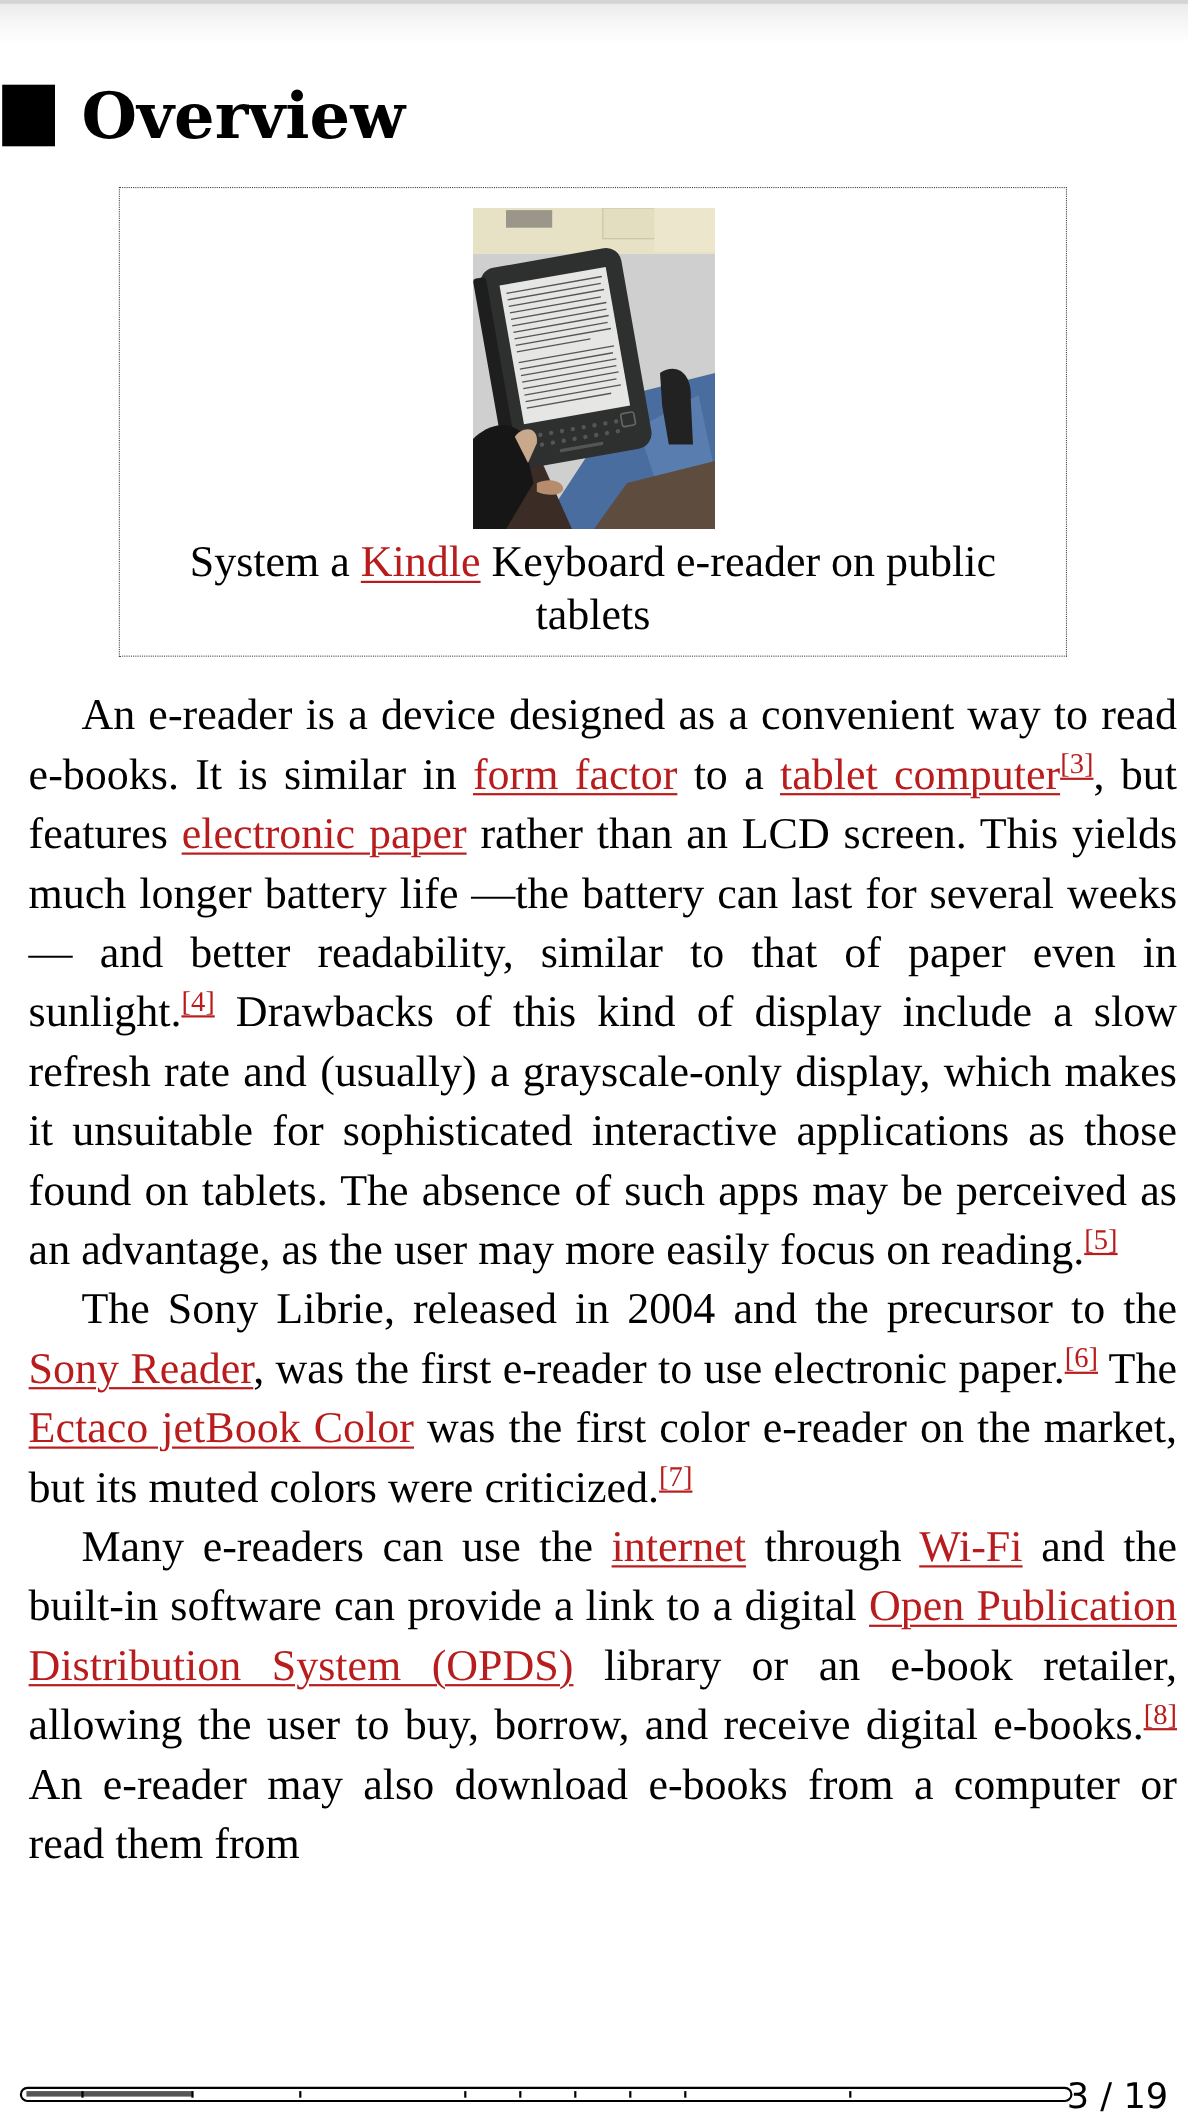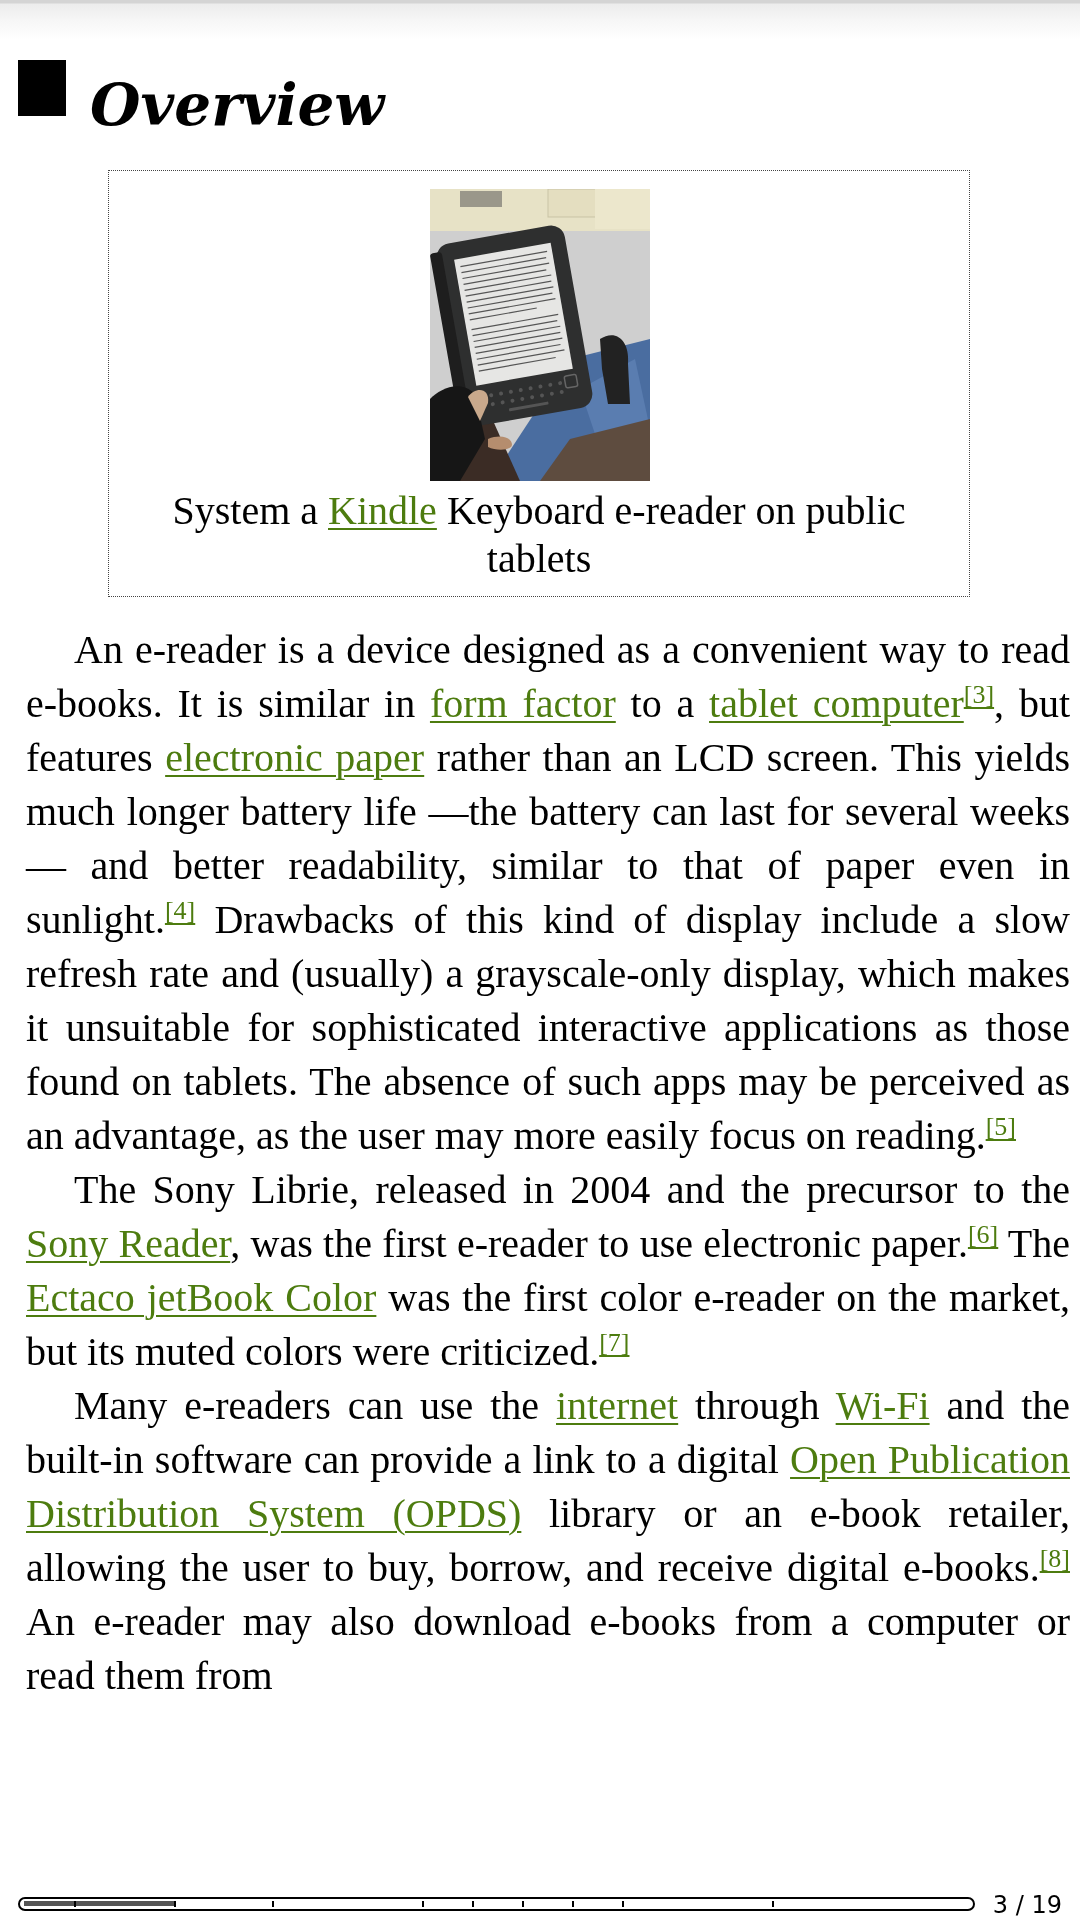--- a/index.html
+++ b/index.html
@@ -6,43 +6,43 @@
   body {
     width: 1080px; height: 1920px; position: relative; overflow: hidden;
     background: #ffffff; color: #000;
     font-family: "Liberation Serif", "DejaVu Serif", serif;
   }
   .top-shadow {
     position: absolute; left: 0; top: 0; width: 1080px; height: 40px;
     background: linear-gradient(to bottom, #d4d4d4 0px, #d4d4d4 3px, #ececec 4px, #f6f6f6 20px, #ffffff 40px);
   }
   .heading {
-    position: absolute; left: 18px; top: 60px; height: 90px;
-    display: flex; align-items: flex-start; font-style: italic;
+    position: absolute; left: 2px; top: 60px; height: 90px;
+    display: flex; align-items: center;
   }
   .heading .bullet {
     width: 48px; height: 56px; background: #000; margin-right: 24px;
   }
   .heading h1 {
     margin: 0; font-family: "DejaVu Serif", serif; font-weight: bold;
     font-size: 58px; line-height: 90px; letter-spacing: 0px;
   }
   .figure {
     position: absolute; left: 108px; top: 170px; width: 862px; height: 427px;
     border: 1px dotted #444; box-sizing: border-box;
   }
   .figure .photo {
     position: absolute; left: 321px; top: 18px; width: 220px; height: 292px;
     overflow: hidden;
   }
   .figure .caption {
     position: absolute; left: 20px; right: 20px; top: 316px;
     text-align: center; font-size: 40px; line-height: 48px;
   }
-  a.link { color: #4d7c0f; text-decoration: underline; text-decoration-thickness: 2px; text-underline-offset: 4px; }
+  a.link { color: #b91c1c; text-decoration: underline; text-decoration-thickness: 2px; text-underline-offset: 4px; }
   sup.ref { font-size: 26px; line-height: 0; vertical-align: 14px; }
   .body-text {
     position: absolute; left: 26px; top: 623px; width: 1044px;
     font-size: 40px; line-height: 54px; text-align: justify;
     hyphens: manual;
   }
   .body-text p { margin: 0; text-indent: 48px; }
   .footer {
     position: absolute; left: 0; top: 1888px; width: 1080px; height: 32px;
   }
@@ -51,21 +51,21 @@
     border: 2.5px solid #000; border-radius: 8px; box-sizing: border-box; background: #fff;
   }
   .progress .fill {
     position: absolute; left: 4px; top: 2px; height: 5px; background: #555;
   }
   .progress .tick {
     position: absolute; top: 2px; width: 2px; height: 6px; background: #000;
   }
   .page-count {
     position: absolute; right: 18px; top: 2px;
-    font-family: "DejaVu Sans", sans-serif; font-size: 24px; line-height: 30px;
+    font-family: "DejaVu Sans", sans-serif; font-size: 32px; line-height: 30px;
   }
 </style>
 </head>
 <body>
 
 <div class="top-shadow"></div>
 
 <div class="heading">
   <div class="bullet"></div>
   <h1>Overview</h1>

